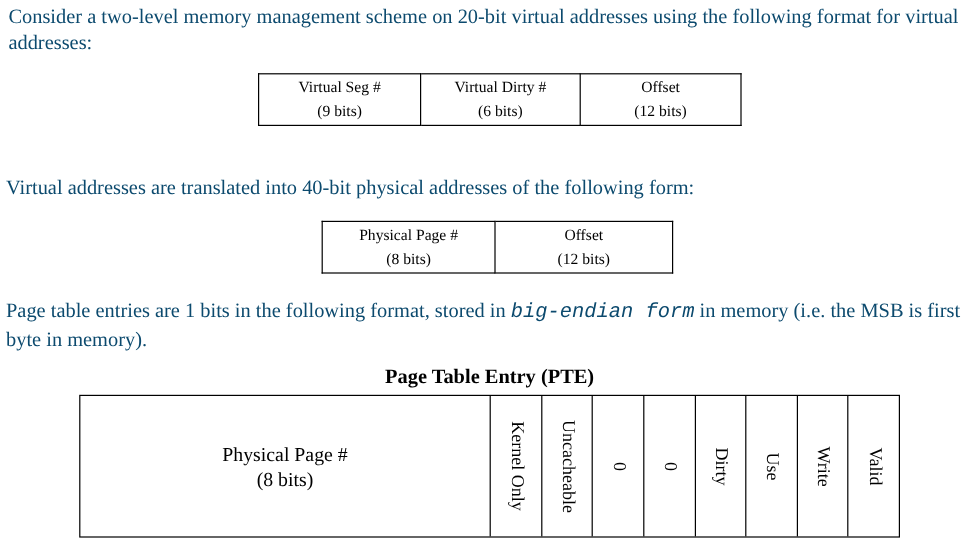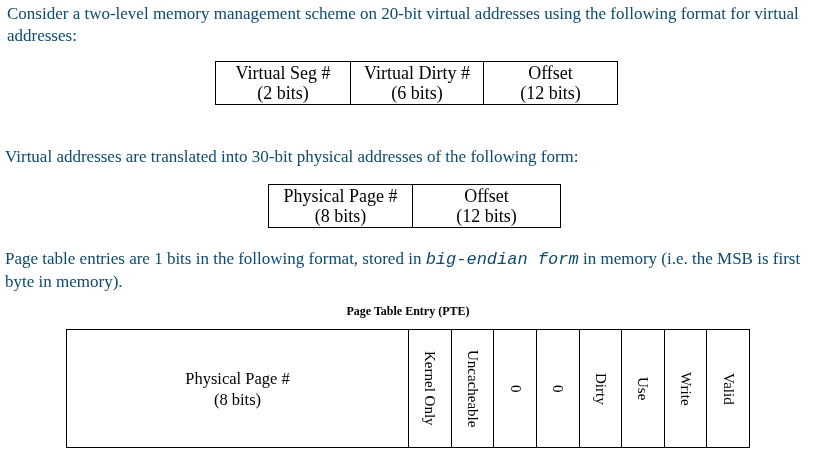--- a/index.html
+++ b/index.html
@@ -27,39 +27,39 @@
   table.addr-table {
     position: absolute;
     border-collapse: collapse;
     table-layout: fixed;
   }
   table.addr-table td {
     border: 1.5px solid #000000;
     text-align: center;
     vertical-align: middle;
     padding: 1px 2px;
-    font-size: 18px;
+    font-size: 13px;
     line-height: 20px;
   }
   .t-virtual  { left: 215px; top: 61px;  width: 387px; height: 44px; }
   .t-virtual .c0 { width: 130px; }
   .t-virtual .c1 { width: 128px; }
   .t-virtual .c2 { width: 129px; }
   .t-physical { left: 268px; top: 184px; width: 282px; height: 44px; }
   .t-physical .c0 { width: 139px; }
   .t-physical .c1 { width: 143px; }
 
   .pte-title {
     position: absolute;
     left: 66px;
     top: 304px;
     width: 684px;
     text-align: center;
     font-weight: bold;
-    font-size: 12px;
+    font-size: 17px;
     margin: 0;
   }
   .pte-table {
     position: absolute;
     left: 66px;
     top: 329px;
     width: 684px;
     height: 119px;
     box-sizing: border-box;
     border: 1.5px solid #000000;
@@ -100,35 +100,35 @@
 
 <div class="page">
 
   <p class="para para-intro">Consider a two-level memory management scheme on 20-bit virtual addresses using the following format for virtual addresses:</p>
 
   <table class="addr-table t-virtual">
     <tbody>
         <tr>
       <td class="c0">
         <div>Virtual Seg #</div>
-        <div>(2 bits)</div>
+        <div>(9 bits)</div>
       </td>
       <td class="c1">
         <div>Virtual Dirty #</div>
         <div>(6 bits)</div>
       </td>
       <td class="c2">
         <div>Offset</div>
         <div>(12 bits)</div>
       </td>
     </tr>
   </tbody>
     </table>
 
-  <p class="para para-trans">Virtual addresses are translated into 30-bit physical addresses of the following form:</p>
+  <p class="para para-trans">Virtual addresses are translated into 40-bit physical addresses of the following form:</p>
 
   <table class="addr-table t-physical">
     <tbody>
         <tr>
       <td class="c0">
         <div>Physical Page #</div>
         <div>(8 bits)</div>
       </td>
       <td class="c1">
         <div>Offset</div>

